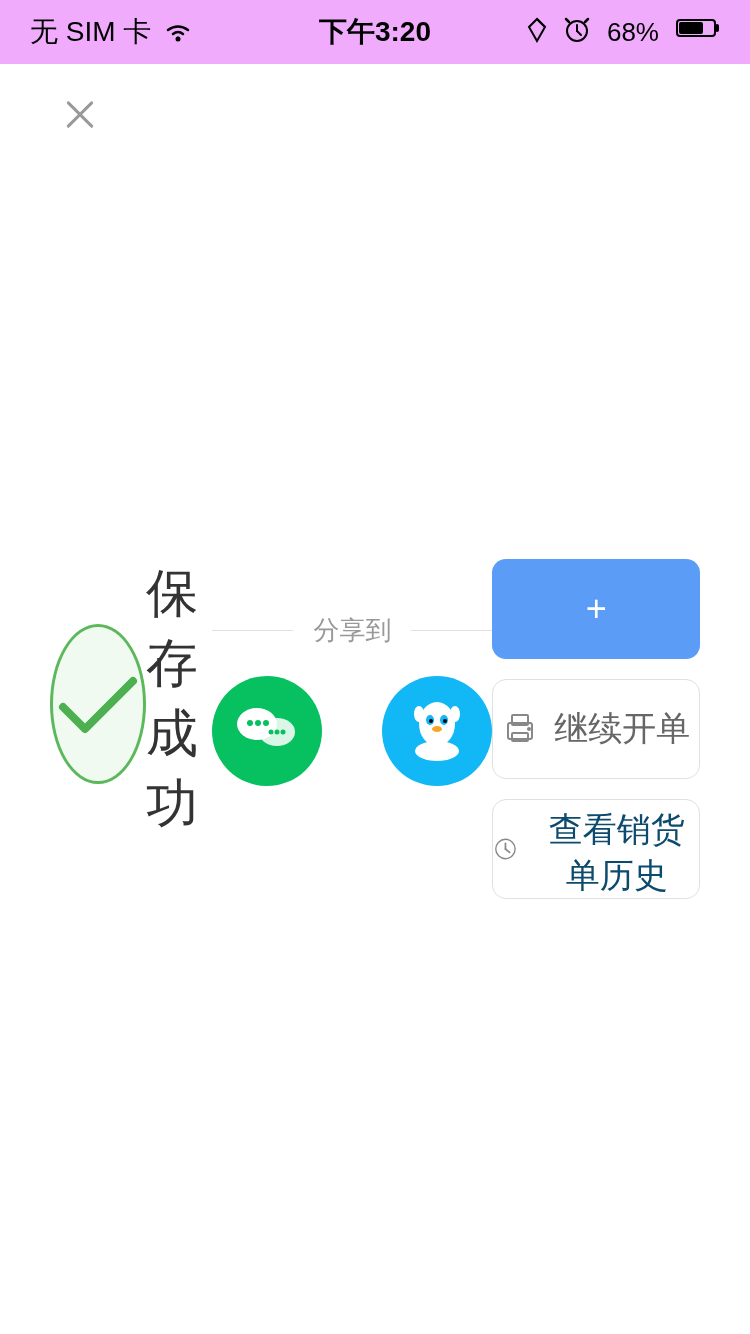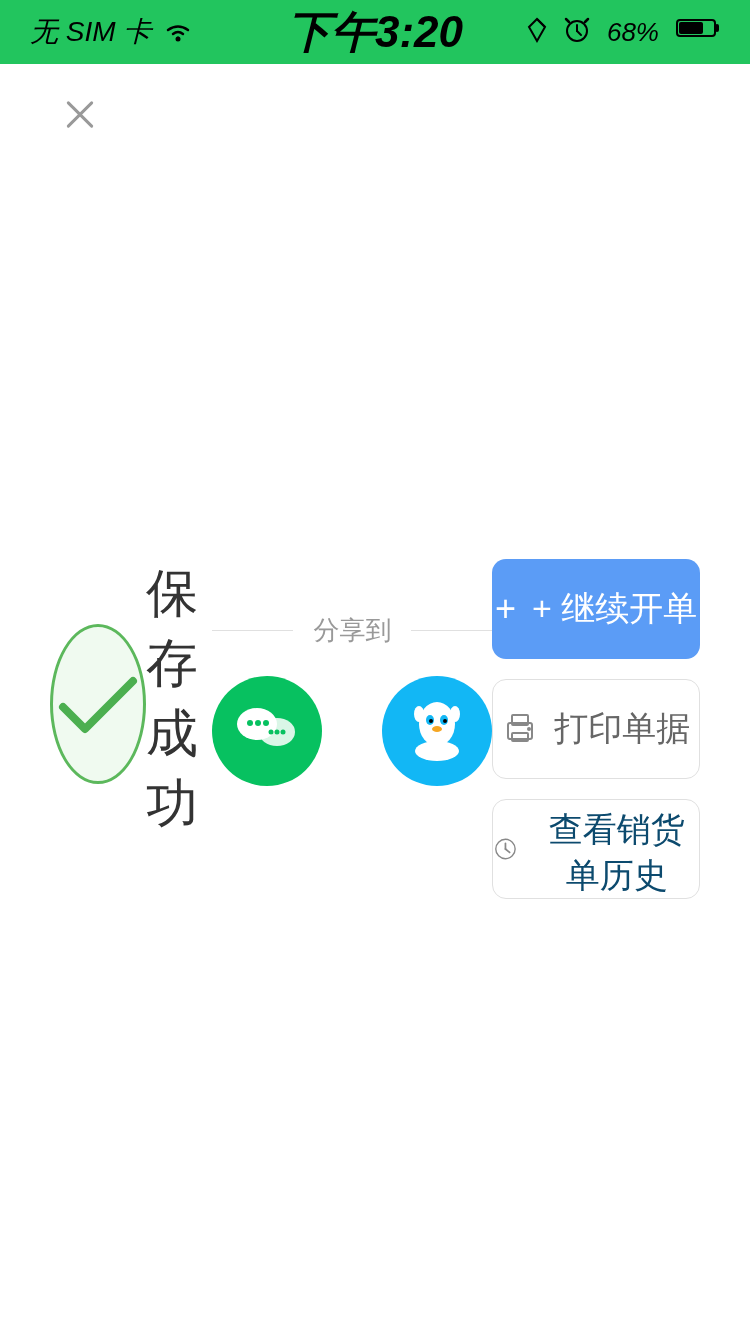--- a/index.html
+++ b/index.html
@@ -14,41 +14,40 @@
       flex-direction: column;
     }
 
     
     .status-bar {
       display: flex;
       justify-content: space-between;
       align-items: center;
       padding: 0 30px;
       height: 64px;
-      background: #22c55e;
-      font-style: italic;
+      background: #f0abfc;
     }
 
     .status-left {
       font-size: 28px;
       font-weight: 500;
       color: #000;
       display: flex;
       align-items: center;
       gap: 12px;
     }
 
     .wifi-icon {
       width: 30px;
       height: 22px;
       display: inline-block;
     }
 
     .status-center {
-      font-size: 44px;
+      font-size: 28px;
       font-weight: 600;
       color: #000;
       position: absolute;
       left: 50%;
       transform: translateX(-50%);
     }
 
     .status-right {
       display: flex;
       align-items: flex-start;
@@ -284,31 +283,30 @@
           <ellipse cx="50" cy="18" rx="5" ry="8" fill="white"></ellipse>
         </svg>
       </div>
     </div>
   </div>
 
   <div class="btn-group">
 
     <button class="btn btn-primary">
       <span style="font-size:36px;">+</span>
-      <span style="font-size:34px;">+ 继续开单</span>
     </button>
 
     <button class="btn btn-secondary">
       <svg width="36" height="36" viewBox="0 0 36 36" fill="none">
         <rect x="6" y="12" width="24" height="16" rx="2" stroke="#888" stroke-width="2" fill="none"></rect>
         <rect x="10" y="4" width="16" height="10" rx="1" stroke="#888" stroke-width="2" fill="none"></rect>
         <rect x="10" y="22" width="16" height="8" rx="1" stroke="#888" stroke-width="2" fill="none"></rect>
         <circle cx="27" cy="18" r="2" fill="#888"></circle>
       </svg>
-      <span style="color:#666; font-size:34px;">打印单据</span>
+      <span style="color:#666; font-size:34px;">继续开单</span>
     </button>
 
     <button class="btn btn-secondary">
       <svg width="36" height="36" viewBox="0 0 36 36" fill="none">
         <circle cx="18" cy="18" r="14" stroke="#888" stroke-width="2" fill="none"></circle>
         <line x1="18" y1="10" x2="18" y2="18" stroke="#888" stroke-width="2.5" stroke-linecap="round"></line>
         <line x1="18" y1="18" x2="24" y2="23" stroke="#888" stroke-width="2.5" stroke-linecap="round"></line>
       </svg>
       <span style="color:#0c4a6e; font-size:34px;margin-top:8px;">查看销货单历史</span>
     </button>

